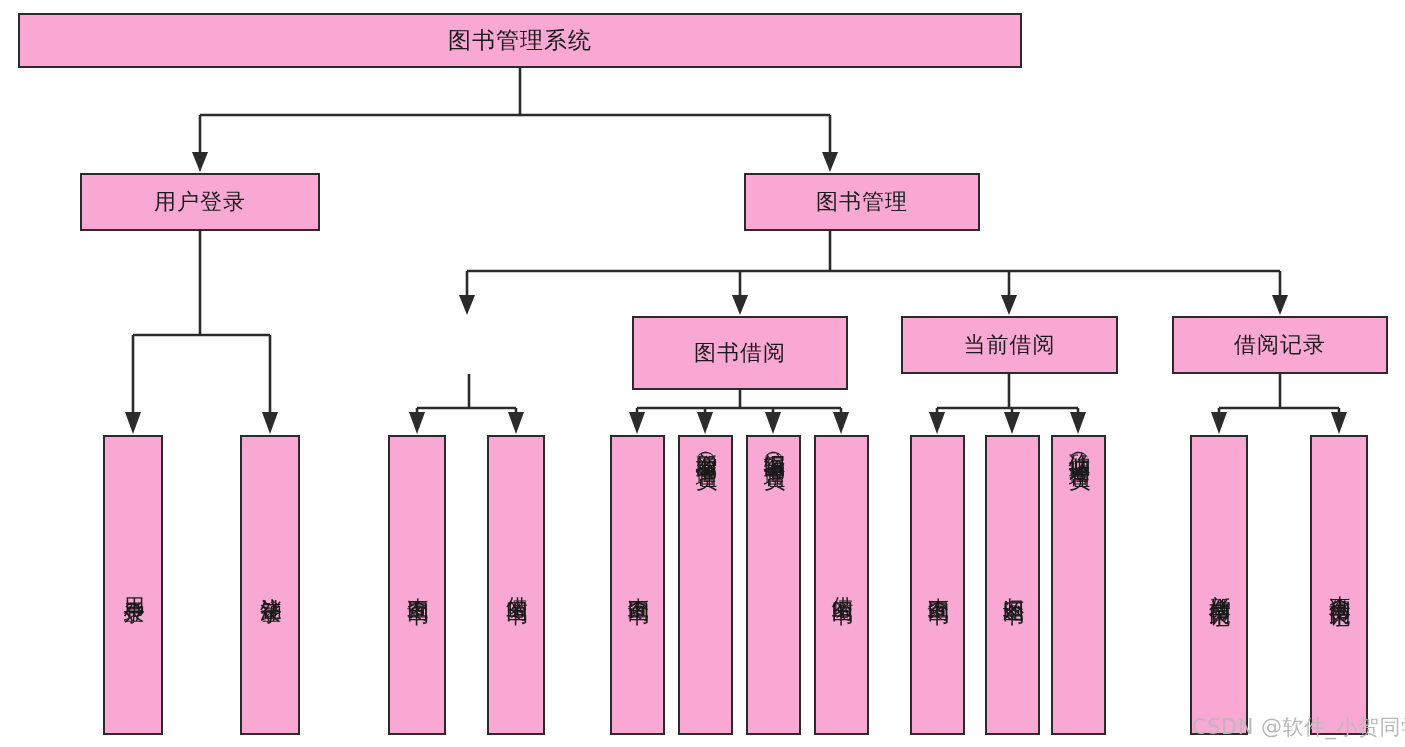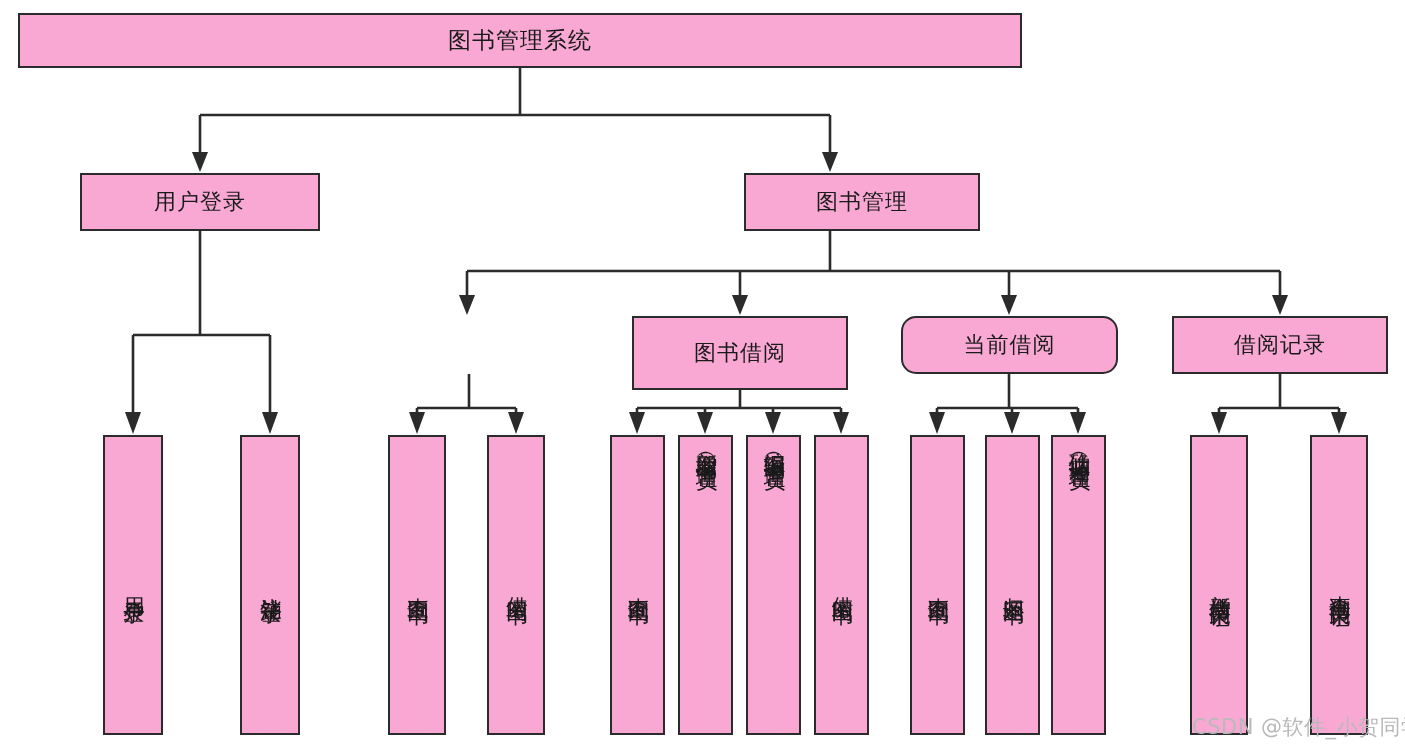--- a/index.html
+++ b/index.html
@@ -163,21 +163,21 @@
   <div class="node node-h" style="left:80px; top:173px; width:240px; height:58px;">
     <span>用户登录</span>
   </div>
   <div class="node node-h" style="left:712px; top:173px; width:236px; height:58px;margin-left:32px;">
     <span>图书管理</span>
   </div>
 
   <div class="node node-h" style="left:632px; top:316px; width:216px; height:74px;">
     <span>图书借阅</span>
   </div>
-  <div class="node node-h" style="left:901px; top:316px; width:217px; height:58px;border-radius:15px;">
+  <div class="node node-h" style="left:901px; top:316px; width:217px; height:58px;">
     <span>当前借阅</span>
   </div>
   <div class="node node-h" style="left:1172px; top:316px; width:216px; height:58px;">
     <span>借阅记录</span>
   </div>
 
   <div class="node node-leaf leaf-center" style="left:103px; top:435px; width:60px; height:300px;">
     <span class="vtext">用户登录</span>
   </div>
   <div class="node node-leaf leaf-center" style="left:240px; top:435px; width:60px; height:300px;">

